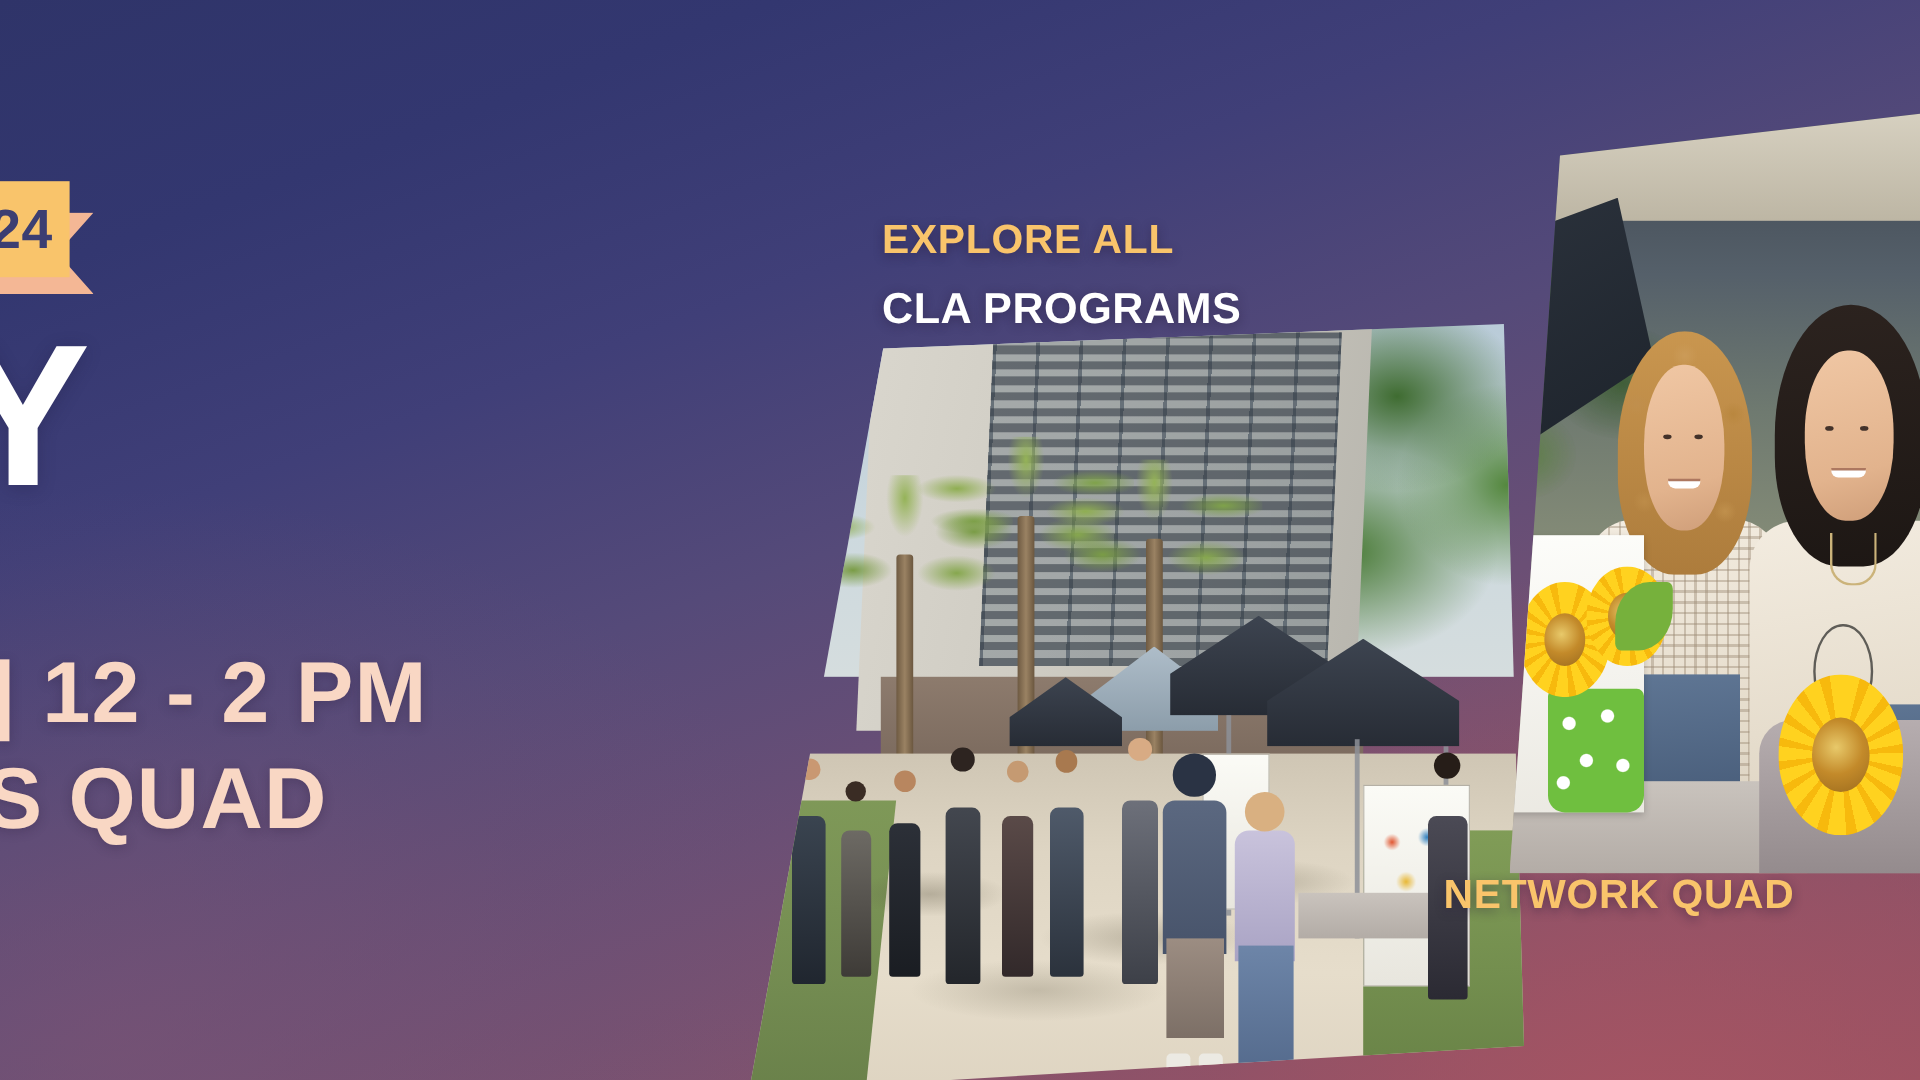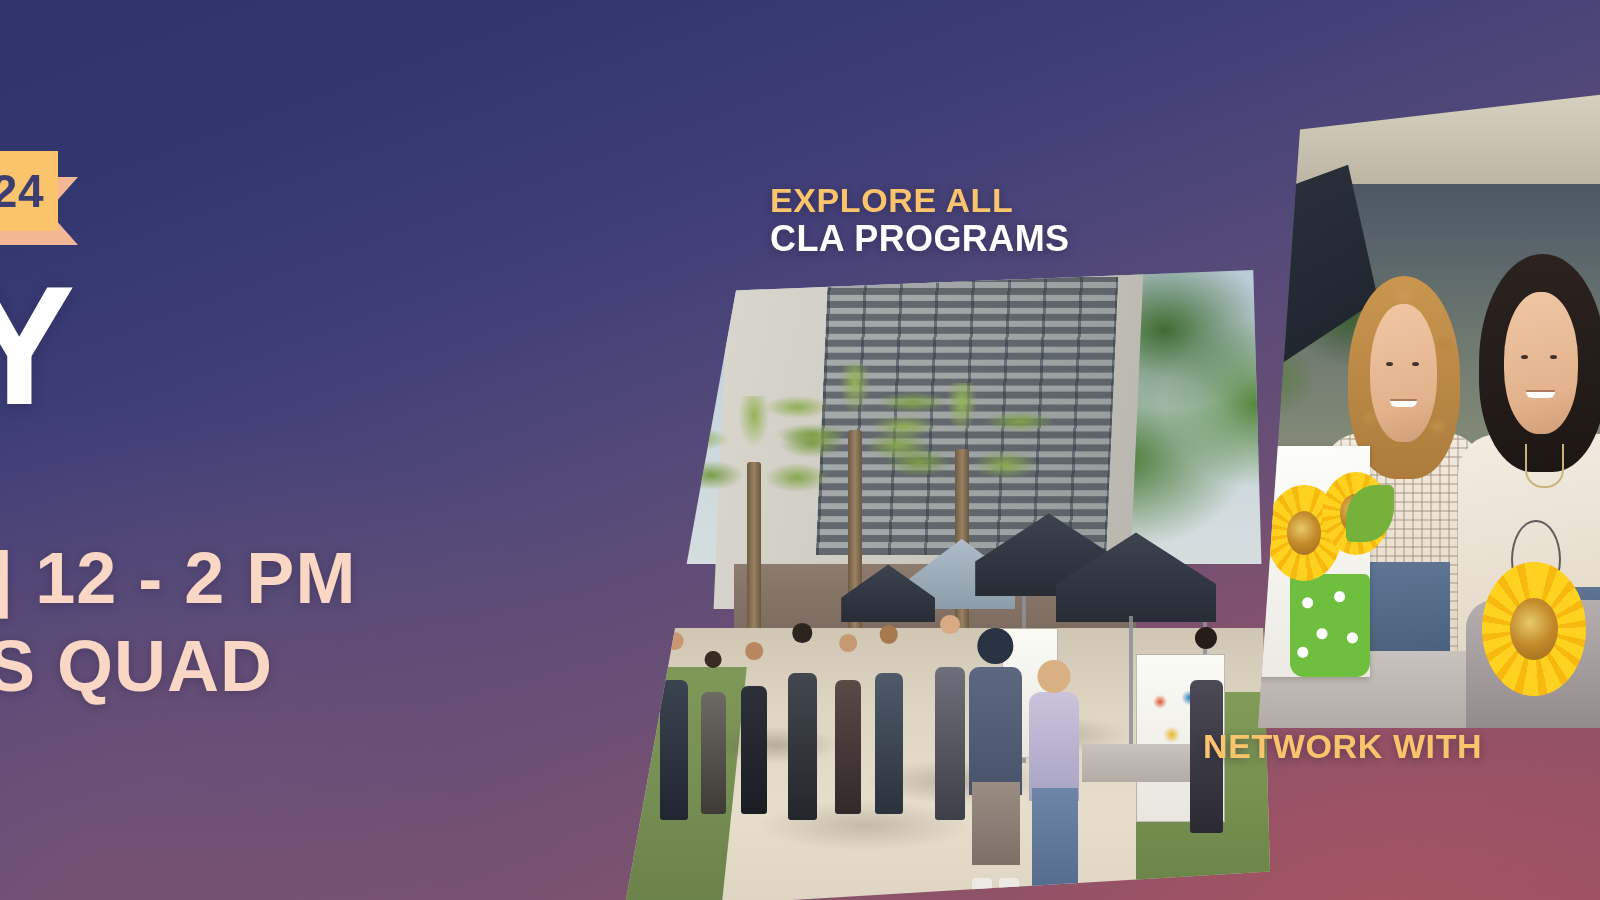--- a/index.html
+++ b/index.html
@@ -396,23 +396,23 @@
     font-size: 34px;
     font-weight: bold;
     letter-spacing: 0.6px;
   }
   .cap .w {
     display: block;
     color: #ffffff;
     font-size: 36px;
     font-weight: bold;
     letter-spacing: 0.4px;
-    margin-top: 1px;
-  }
-  .cap-center { left: 770px; top: 182px; }
+    margin-top: 19px;
+  }
+  .cap-center { left: 735px; top: 182px; }
   .cap-right  { left: 1203px; top: 728px; }
 </style>
 </head>
 <body>
 
 <div class="banner">
 
   <div class="bg-glow"></div>
   <div class="bg-glow2"></div>
 
@@ -539,16 +539,16 @@
       <div style="position:absolute;left:22%;top:62%;width:12%;height:9%;background:#76b13c;border-radius:60% 10% 60% 10%;"></div>
     </div>
   </div>
 
   <div class="cap cap-center">
     <span class="k">EXPLORE ALL</span>
     <span class="w">CLA PROGRAMS</span>
   </div>
 
   <div class="cap cap-right">
-    <span class="k">NETWORK WITH</span>
+    <span class="k">NETWORK QUAD</span>
   </div>
 
 </div>
 
 </body></html>

